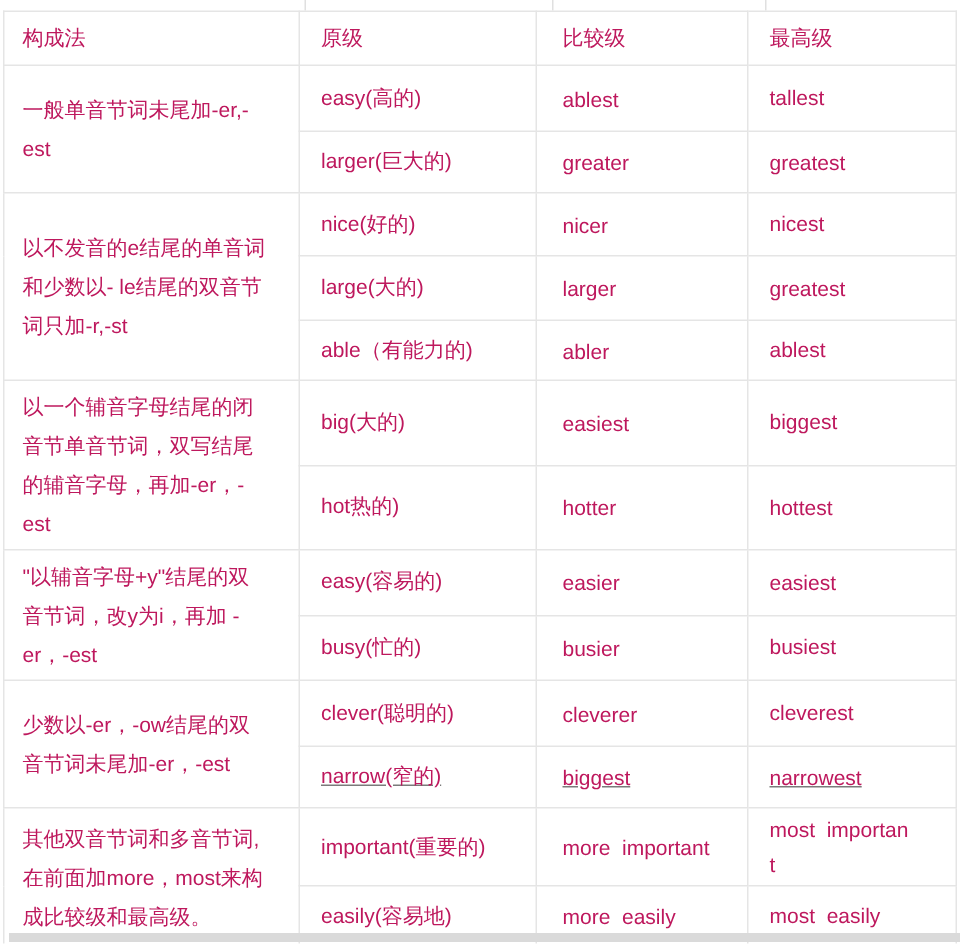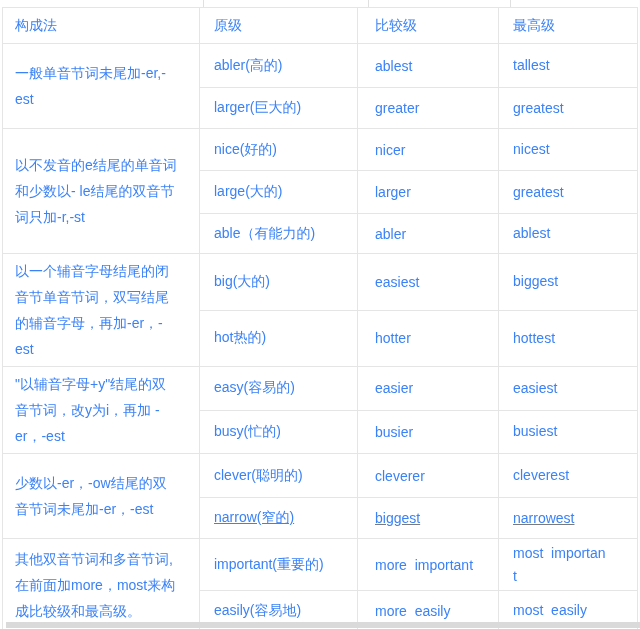--- a/index.html
+++ b/index.html
@@ -7,21 +7,21 @@
     width:640px; height:629px; background:#ffffff; position:relative; overflow:hidden;
     font-family:"Liberation Sans","DejaVu Sans",sans-serif;
     color:#7a7a7a;
     -webkit-font-smoothing:antialiased;
   }
   .table-wrap { position:absolute; left:2px; top:7px; }
   table { border-collapse:collapse; table-layout:fixed; width:635px; }
   th, td {
     border:1px solid #e5e5e5;
     font-size:14px; font-weight:400; text-align:left; vertical-align:middle;
-    color:#3b82f6; overflow:hidden;
+    color:#be185d; overflow:hidden;
   }
   tr.header-row { height:36px; }
   th { padding:0; }
   th.h1 { padding-left:12px; }
   th.h2 { padding-left:14px; }
   th.h3 { padding-left:17px; }
   th.h4 { padding-left:14px; }
   td.c1 { padding:4px 22px 4px 12px; line-height:26px; }
   td.c2 { padding-left:14px; padding-right:6px; }
   td.c3 { padding-left:17px; padding-right:6px; white-space:pre-wrap; }
@@ -51,21 +51,21 @@
       <tr class="header-row">
         <th class="h1">构成法</th>
         <th class="h2">原级</th>
         <th class="h3">比较级</th>
         <th class="h4">最高级</th>
       </tr>
     </thead>
     <tbody>
         <tr style="height: 44px;">
           <td class="c1" rowspan="2">一般单音节词未尾加-er,-est</td>
-          <td class="c2">abler(高的)</td>
+          <td class="c2">easy(高的)</td>
           <td class="c3">ablest</td>
           <td class="c4">tallest</td>
         </tr>
         <tr style="height: 41px;">
           <td class="c2">larger(巨大的)</td>
           <td class="c3">greater</td>
           <td class="c4">greatest</td>
         </tr>
         <tr style="height: 42px;">
           <td class="c1" rowspan="3">以不发音的e结尾的单音词和少数以- le结尾的双音节词只加-r,-st</td>

